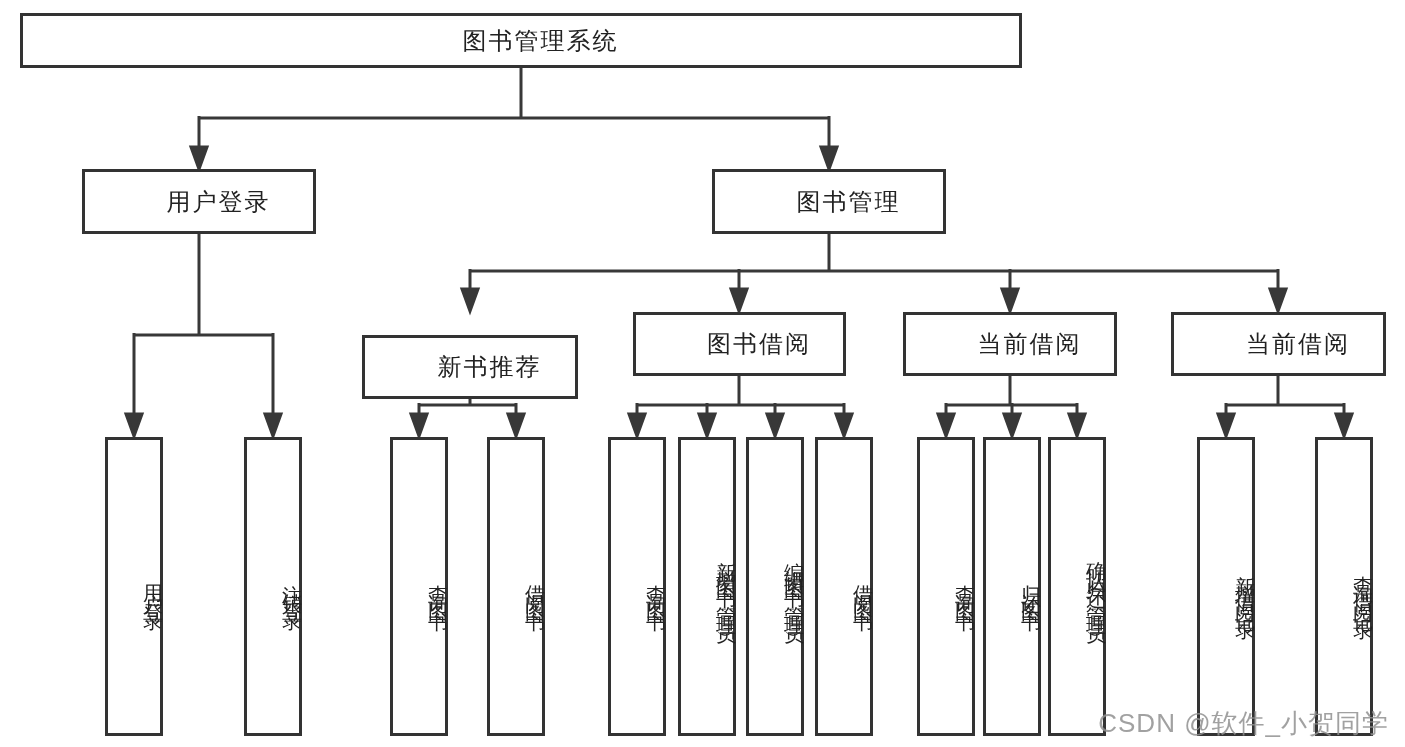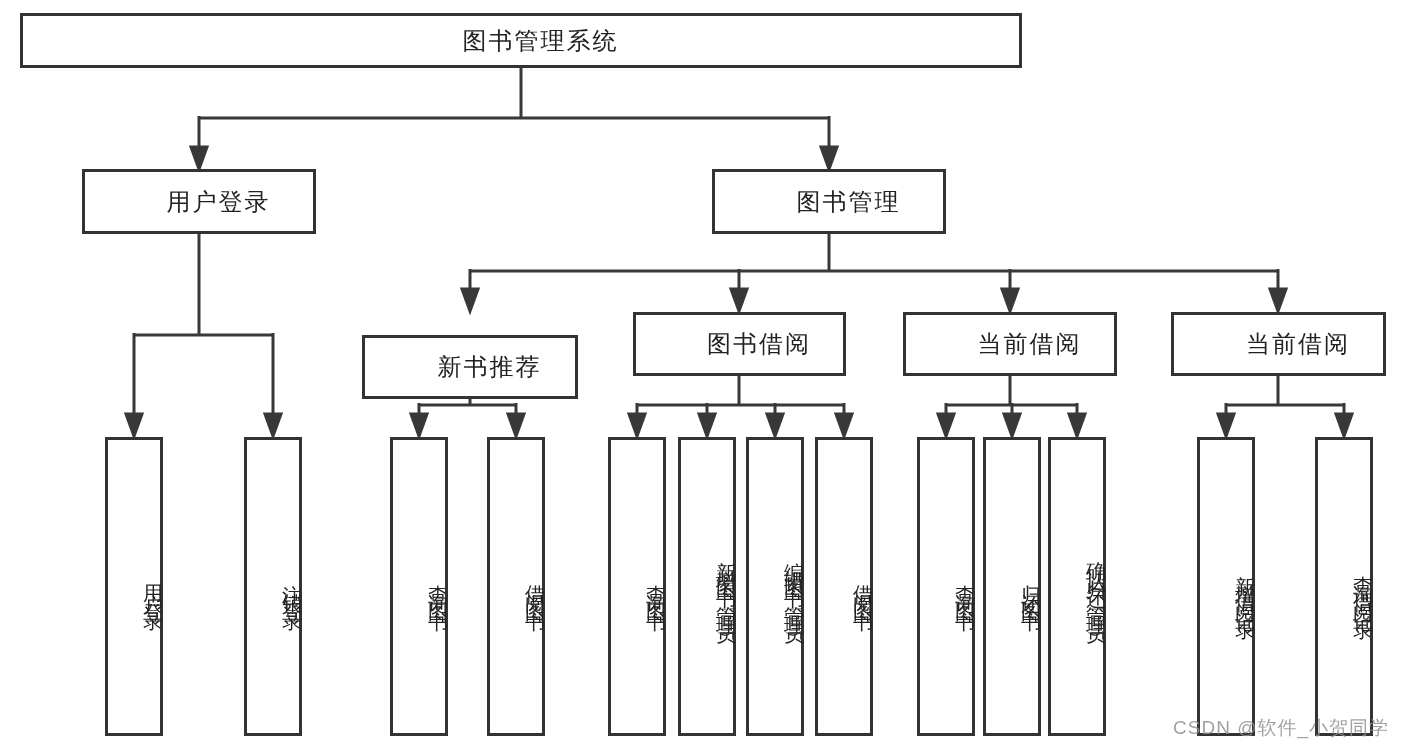--- a/index.html
+++ b/index.html
@@ -36,21 +36,21 @@
     text-orientation: mixed;
     font-size: 20px;
     line-height: 1;
     letter-spacing: 9px;
     white-space: nowrap;
   }
   .watermark {
     position: absolute;
     right: 16px;
     bottom: 6px;
-    font-size: 19px;
+    font-size: 26px;
     color: rgba(145,145,145,0.85);
     z-index: 3;
     letter-spacing: 1px;
   }
 </style>
 </head>
 <body>
 
 <div class="canvas">
 

